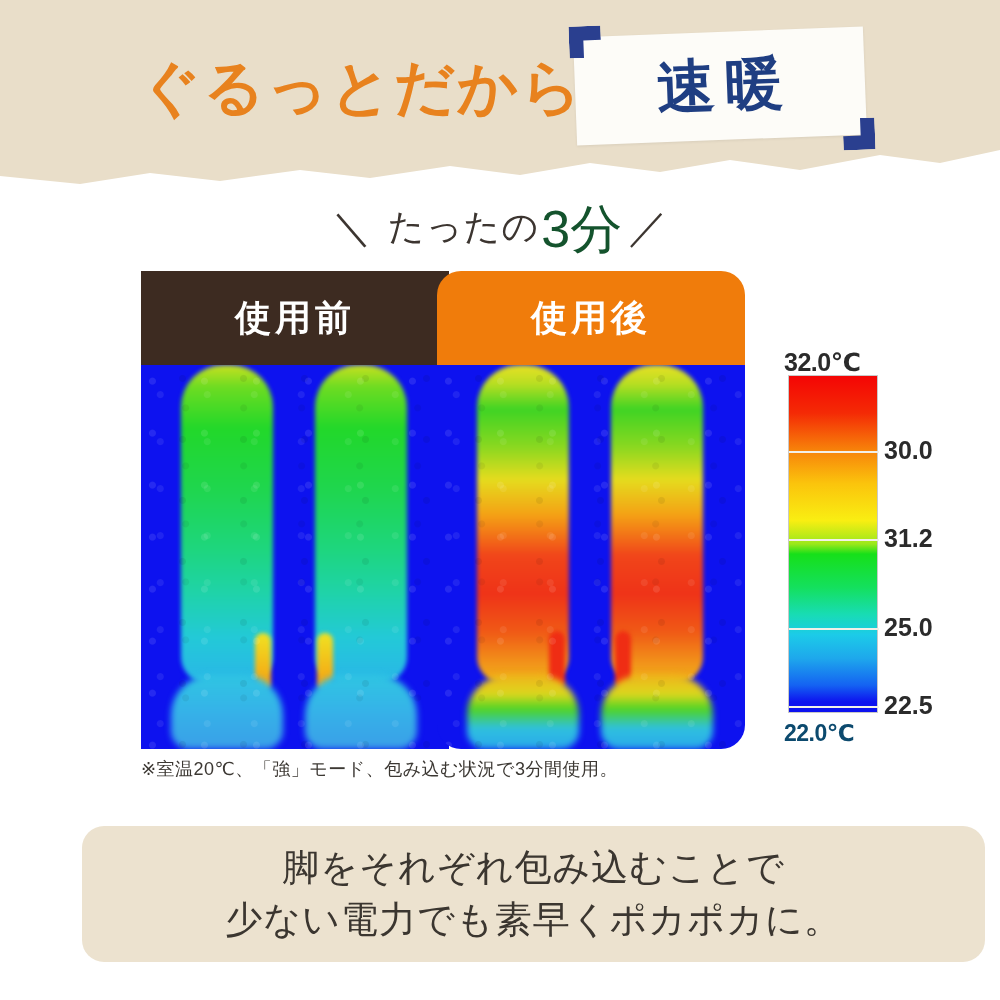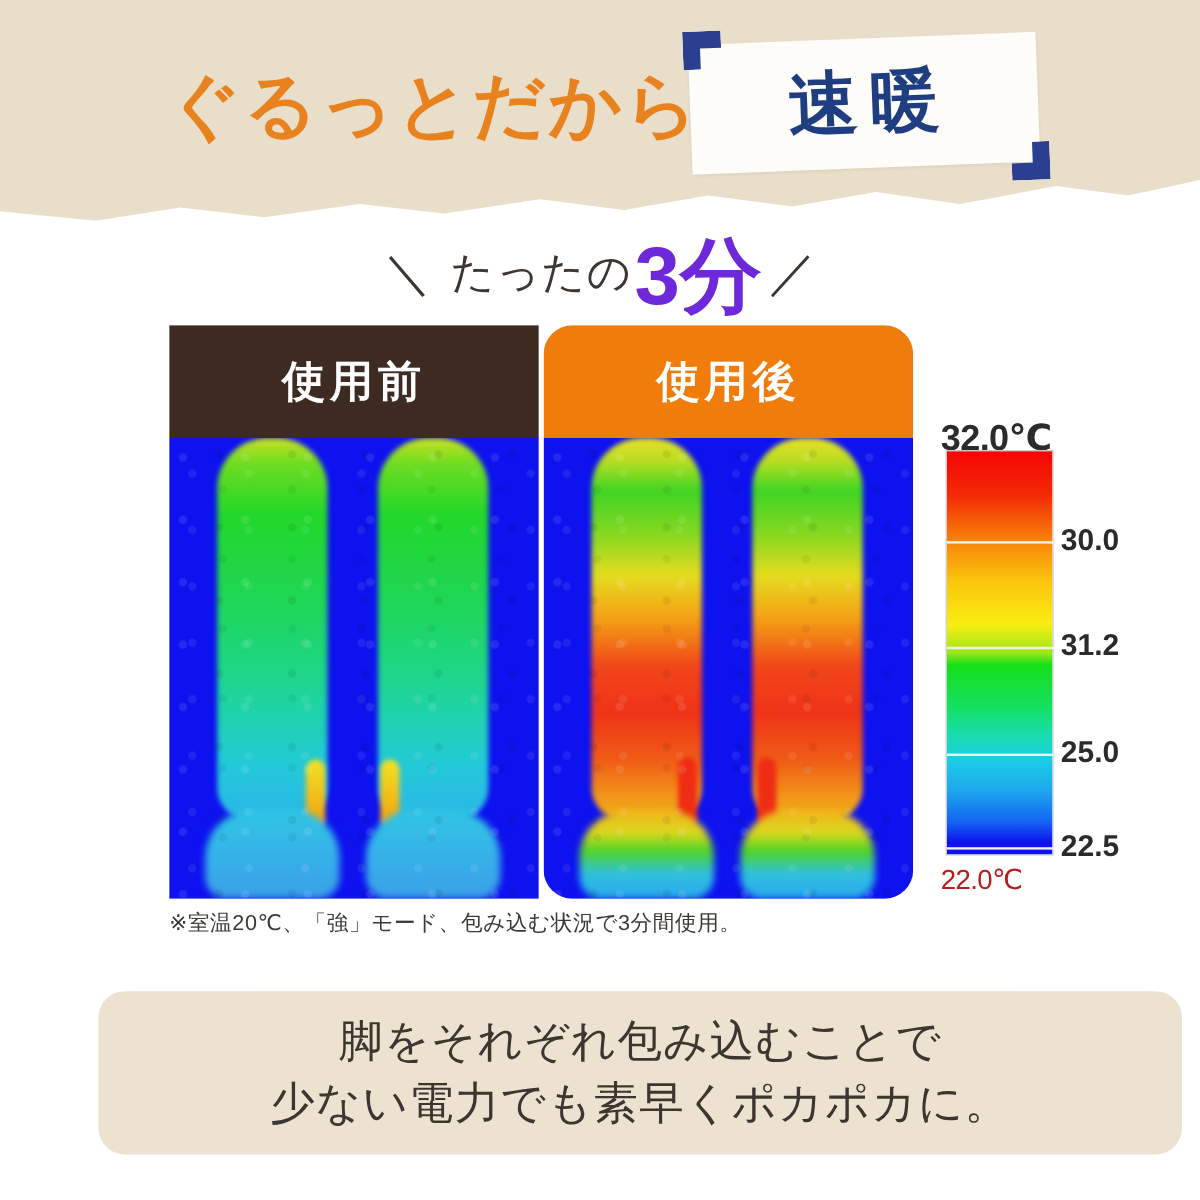--- a/index.html
+++ b/index.html
@@ -113,23 +113,23 @@
   }
   .sub-slash.left  { transform: rotate(0deg); margin-right: 4px; }
   .sub-slash.right { margin-left: 4px; }
   .sub-plain {
     font-size: 36px;
     font-weight: 500;
     letter-spacing: 1px;
     margin-left: 12px;
   }
   .sub-accent {
-    font-size: 68px;
-    font-weight: 700;
-    color: #6d28d9;
+    font-size: 52px;
+    font-weight: 400;
+    color: #14532d;
     letter-spacing: 0px;
     padding: 0 2px;
     position: relative;
     top: 3px;
   }
 
   
   .panels {
     position: absolute;
     left: 141px; top: 271px;
@@ -137,21 +137,21 @@
   }
 
   .panel {
     position: absolute;
     top: 0;
     width: 308px;
     height: 478px;
     overflow: hidden;
   }
   .panel.before { left: 0; }
-  .panel.after  { left: 312px; border-radius: 24px; }
+  .panel.after  { left: 296px; border-radius: 24px; }
 
   .panel-head {
     position: relative;
     width: 100%;
     height: 94px;
     display: flex;
     align-items: center;
     justify-content: center;
     color: #ffffff;
     font-size: 36px;
@@ -265,33 +265,33 @@
     position: absolute;
     left: 0;
     width: 90px;
     height: 2px;
     background: #f2f0e8;
   }
   .scale-top-label {
     position: absolute;
     left: 784px; top: 348px;
     width: 120px;
-    font-size: 30px;
+    font-size: 25px;
     font-weight: 700;
     color: #2b2b2b;
     letter-spacing: -0.5px;
     white-space: nowrap;
   }
   .scale-bottom-label {
     position: absolute;
     left: 784px; top: 720px;
     width: 120px;
     font-size: 23px;
-    font-weight: 400;
-    color: #b91c1c;
+    font-weight: 700;
+    color: #0c4a6e;
     letter-spacing: -0.5px;
     white-space: nowrap;
   }
   .scale-side-label {
     position: absolute;
     left: 884px;
     font-size: 25px;
     font-weight: 700;
     color: #2b2b2b;
     white-space: nowrap;

